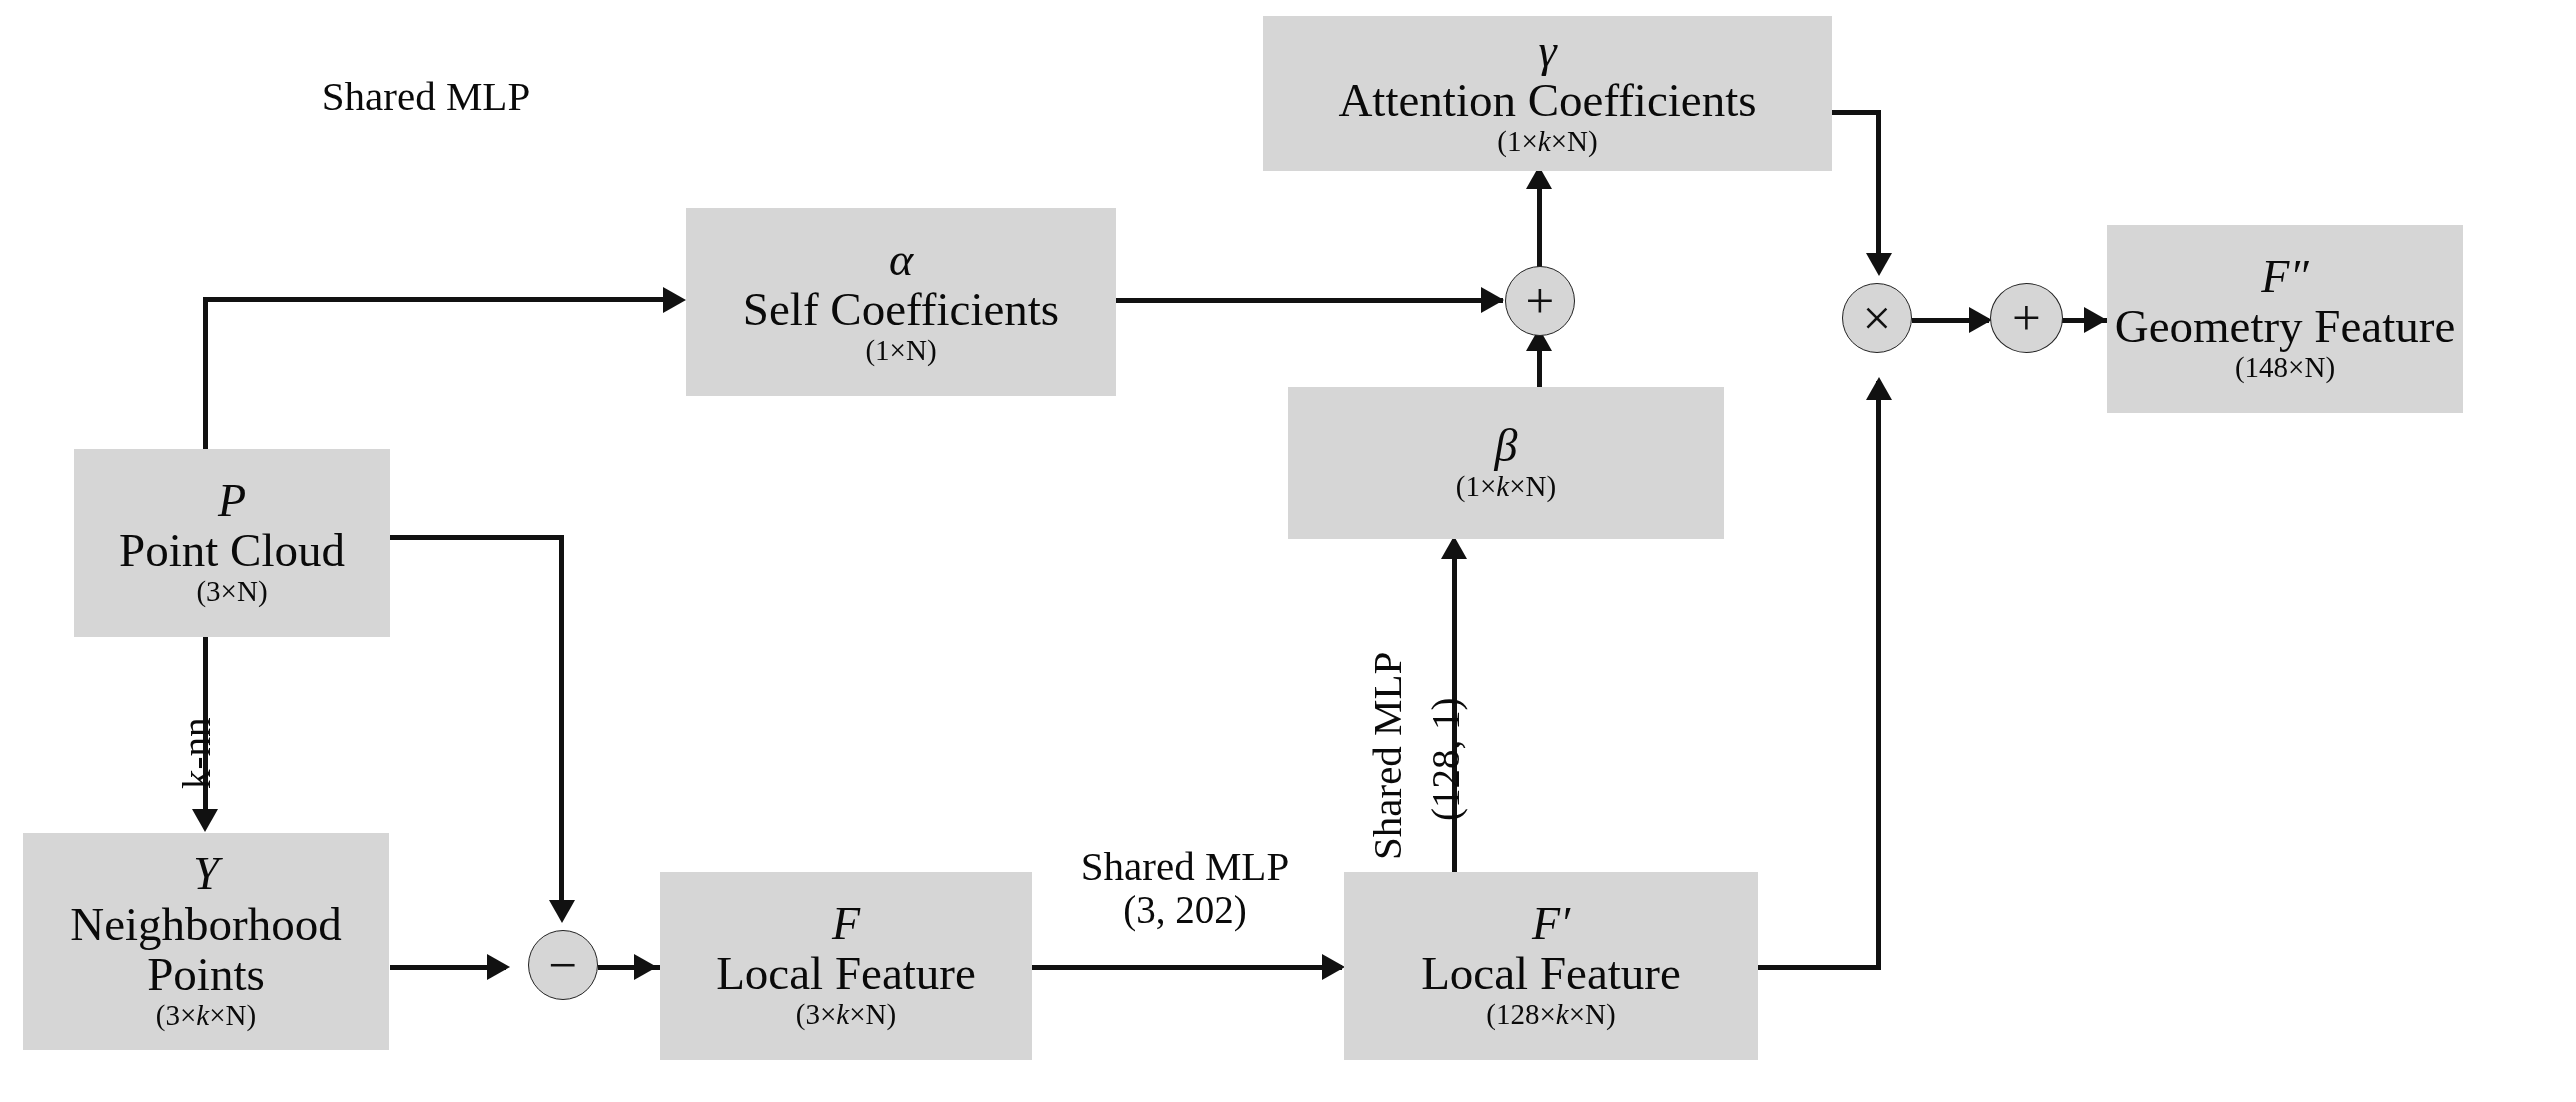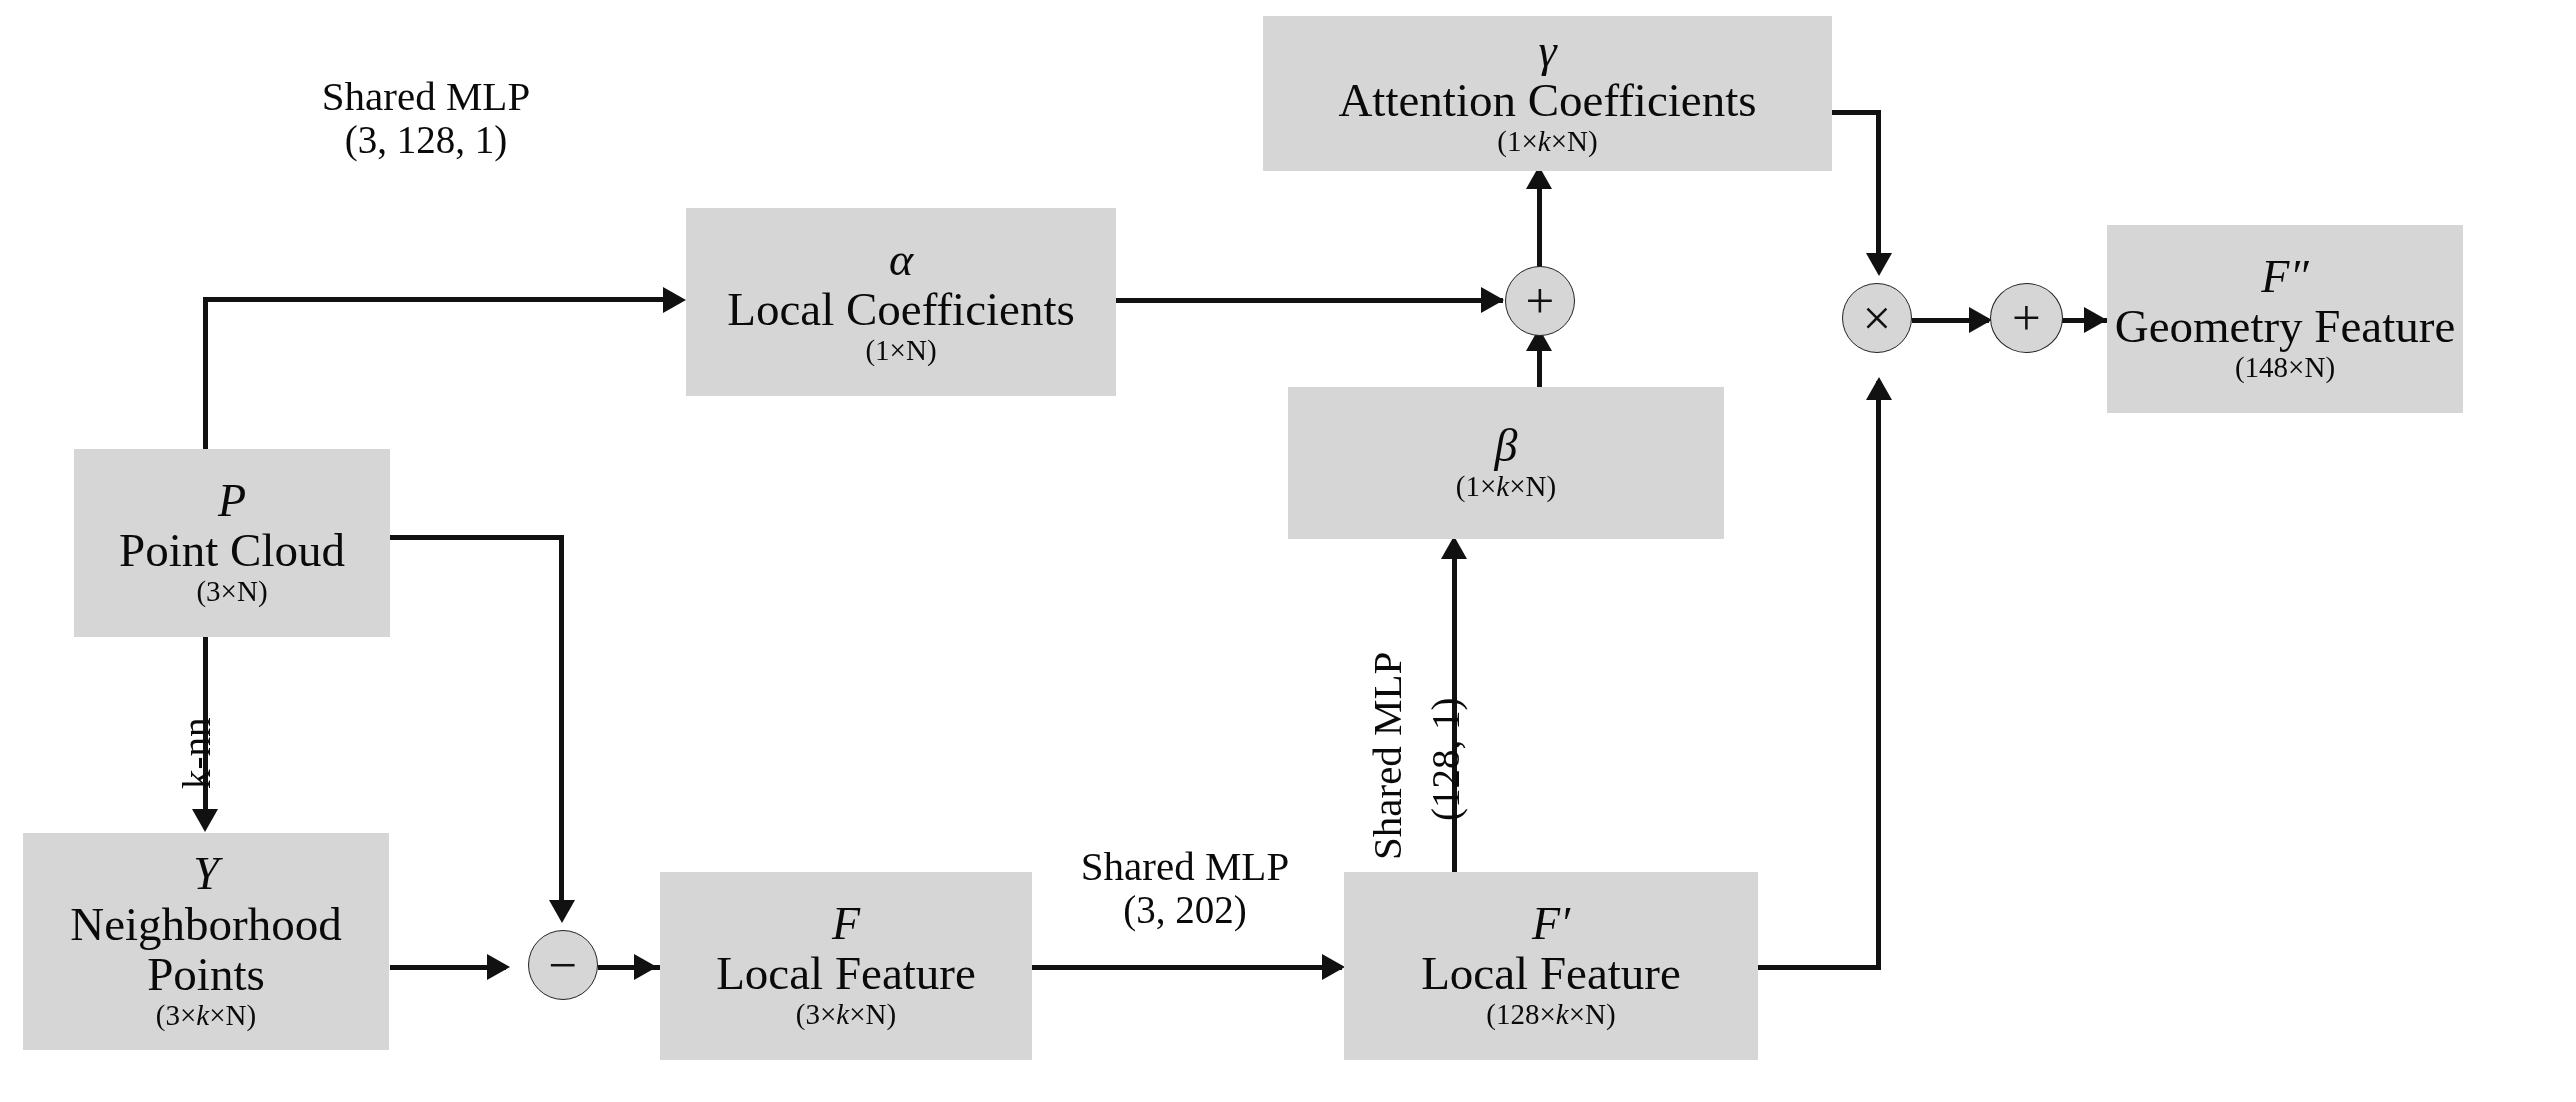--- a/index.html
+++ b/index.html
@@ -147,21 +147,21 @@
   <div class="arrow-u" style="left:1441px;top:536px;"></div>
 
   <div class="box" style="left:1263px;top:15.5px;width:569px;height:155px;">
     <div class="sym">γ</div>
     <div class="name">Attention Coefficients</div>
     <div class="dim">(1×<span class="ital">k</span>×N)</div>
   </div>
 
   <div class="box" style="left:686px;top:208px;width:430px;height:188px;">
     <div class="sym">α</div>
-    <div class="name">Local Coefficients</div>
+    <div class="name">Self Coefficients</div>
     <div class="dim">(1×N)</div>
   </div>
 
   <div class="box" style="left:1288px;top:387px;width:436px;height:152px;">
     <div class="sym">β</div>
     <div class="dim">(1×<span class="ital">k</span>×N)</div>
   </div>
 
   <div class="box" style="left:2107px;top:225px;width:356px;height:188px;">
     <div class="sym">F″</div>
@@ -205,21 +205,20 @@
   <div class="op" style="left:1990px;top:283px;width:73px;height:70px;">
     <span class="glyph">+</span>
   </div>
 
   <div class="op" style="left:528px;top:930px;width:70px;height:70px;">
     <span class="glyph">−</span>
   </div>
 
   <div class="lbl" style="left:209px;top:74px;width:434px;">
     <span>Shared MLP</span>
-    <span class="l2">(3, 128, 1)</span>
   </div>
 
   <div class="lbl" style="left:968px;top:844px;width:434px;">
     <span>Shared MLP</span>
     <span class="l2">(3, 202)</span>
   </div>
 
   <div class="lbl-vert" style="left:1365px;top:860px;transform:rotate(-90deg);">
     <span>Shared MLP</span>
   </div>

